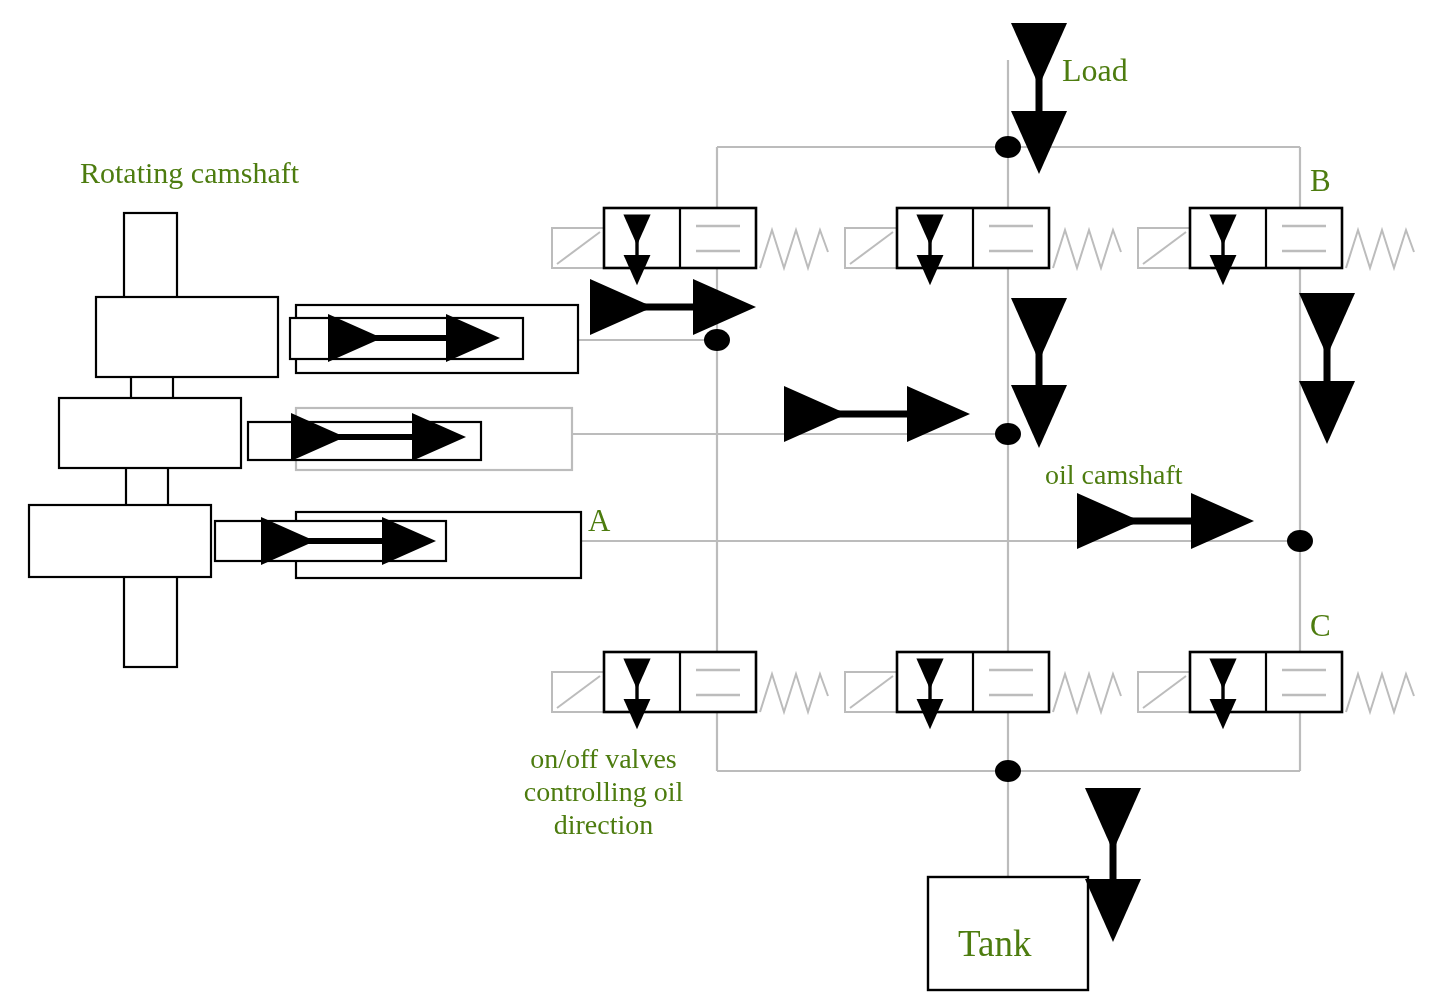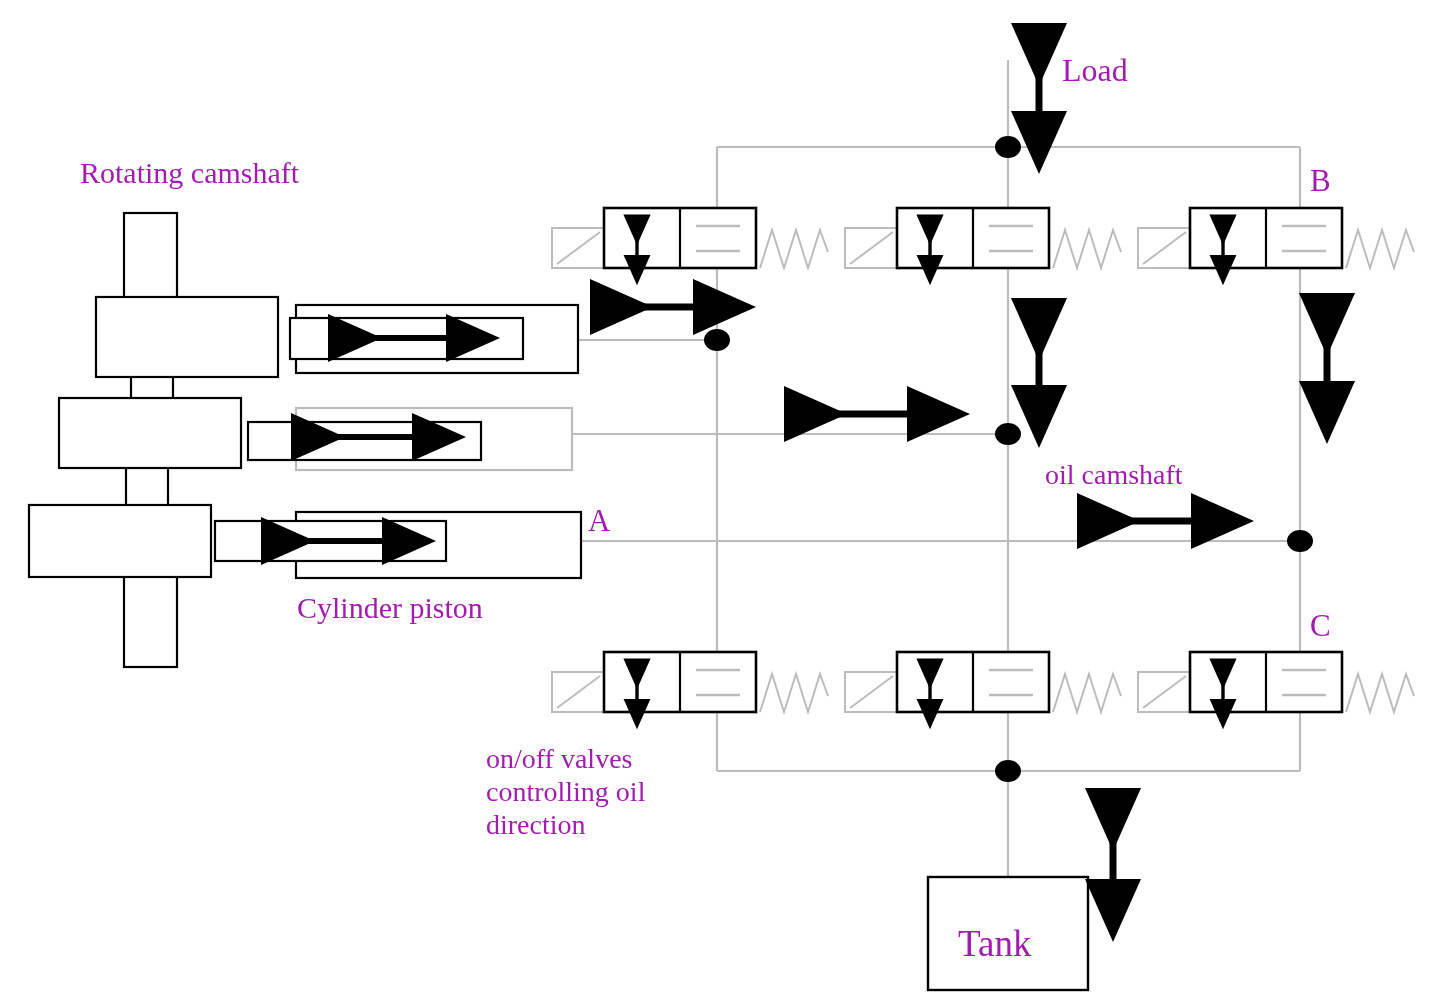--- a/index.html
+++ b/index.html
@@ -1,19 +1,19 @@
 <!DOCTYPE html>
 <html><head>
 <meta charset="utf-8">
 <style>
   html,body{margin:0;padding:0;background:#ffffff;}
   body{width:1432px;height:1002px;font-family:"Liberation Serif",serif;}
   #stage{position:relative;width:1432px;height:1002px;overflow:hidden;background:#fff;}
   #stage svg{position:absolute;left:0;top:0;}
-  .lbl{position:absolute;font-family:"Liberation Serif",serif;color:#a21caf;white-space:pre;line-height:1.18;}
+  .lbl{position:absolute;font-family:"Liberation Serif",serif;color:#4d7c0f;white-space:pre;line-height:1.18;}
 </style>
 </head>
 <body>
 
 <div id="stage">
 
   <svg width="1432" height="1002">
     <defs>
       <marker id="ar" markerWidth="10" markerHeight="10" refX="1" refY="4" orient="auto" markerUnits="strokeWidth">
         <path d="M0,0 L9,4 L0,8 z" fill="#000"></path>
@@ -152,27 +152,26 @@
       <ellipse cx="1008" cy="147" rx="13" ry="11"></ellipse>
       <ellipse cx="717" cy="340" rx="13" ry="11"></ellipse>
       <ellipse cx="1008" cy="434" rx="13" ry="11"></ellipse>
       <ellipse cx="1300" cy="541" rx="13" ry="11"></ellipse>
       <ellipse cx="1008" cy="771" rx="13" ry="11"></ellipse>
     </g>
   </svg>
 
   <div class="lbl" style="left:80px; top:155px; font-size:30px;text-align:center;">Rotating camshaft</div>
 
-  <div class="lbl" style="left:297px; top:590px; font-size:30px;">Cylinder piston</div>
 
   <div class="lbl" style="left:1062px; top:52px; font-size:32px;">Load</div>
 
   <div class="lbl" style="left:1045px; top:458px; font-size:28px;">oil camshaft</div>
 
-  <div class="lbl" style="left:486px; top:742px; font-size:28px; text-align:left; width:235px;">on/off valves
+  <div class="lbl" style="left:486px; top:742px; font-size:28px; text-align:center; width:235px;">on/off valves
 controlling oil
 direction</div>
 
   <div class="lbl" style="left:958px; top:922px; font-size:37px;">Tank</div>
 
   <div class="lbl" style="left:588px; top:503px; font-size:31px;">A</div>
 
   <div class="lbl" style="left:1310px; top:163px; font-size:31px;">B</div>
 
   <div class="lbl" style="left:1310px; top:608px; font-size:31px;">C</div>

